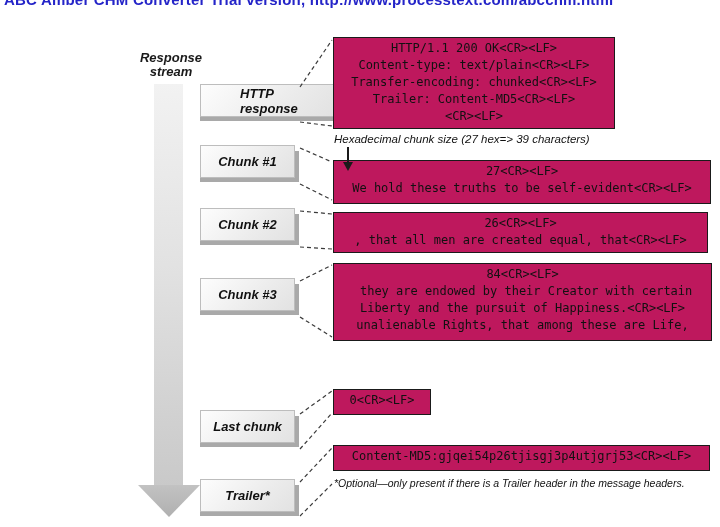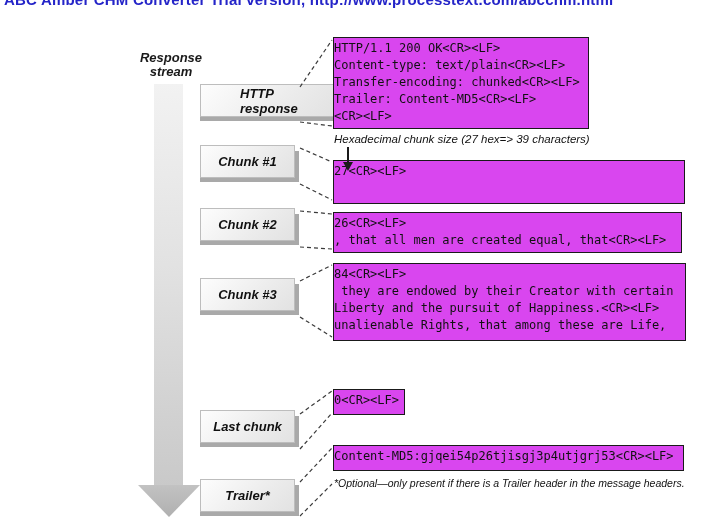--- a/index.html
+++ b/index.html
@@ -51,26 +51,27 @@
     background:linear-gradient(135deg,#fdfdfd 0%,#ececec 60%,#e2e2e2 100%);
     border:1px solid #bdbdbd;
     box-shadow:5px 5px 0 -1px #a9a9a9, -2px 6px 0 -2px #a9a9a9;
     display:flex;align-items:center;justify-content:center;
     font-size:13px;font-weight:bold;font-style:italic;
     color:#111;
   }
   
   .codebox{
     position:absolute;
-    background:#d946ef;
+    background:#be185d;
     border:1.5px solid #1a1a1a;
-    padding:2px 0;
+    padding:2px 13px;
     font-family:"DejaVu Sans Mono", monospace;
     font-size:12px;line-height:17px;
     color:#111;
+    text-align:center;
   }
   .code-line{white-space:pre;}
   
   .annotation{
     position:absolute;
     left:334px;top:133px;
     font-size:11.5px;
     font-style:italic;
     font-weight:500;
     color:#111;
@@ -124,20 +125,21 @@
   <div class="code-line">Content-type: text/plain&lt;CR&gt;&lt;LF&gt;</div>
   <div class="code-line">Transfer-encoding: chunked&lt;CR&gt;&lt;LF&gt;</div>
   <div class="code-line">Trailer: Content-MD5&lt;CR&gt;&lt;LF&gt;</div>
   <div class="code-line">&lt;CR&gt;&lt;LF&gt;</div>
 </div>
 
 <div class="annotation">Hexadecimal chunk size (27 hex=&gt; 39 characters)</div>
 
 <div class="codebox" style="left:333px;top:160px;width:350px;height:38px;">
   <div class="code-line">27&lt;CR&gt;&lt;LF&gt;</div>
+  <div class="code-line">We hold these truths to be self-evident&lt;CR&gt;&lt;LF&gt;</div>
 </div>
 
 <div class="codebox" style="left:333px;top:212px;width:347px;height:35px;">
   <div class="code-line">26&lt;CR&gt;&lt;LF&gt;</div>
   <div class="code-line">, that all men are created equal, that&lt;CR&gt;&lt;LF&gt;</div>
 </div>
 
 <div class="codebox" style="left:333px;top:263px;width:351px;height:72px;">
   <div class="code-line">84&lt;CR&gt;&lt;LF&gt;</div>
   <div class="code-line"> they are endowed by their Creator with certain</div>

